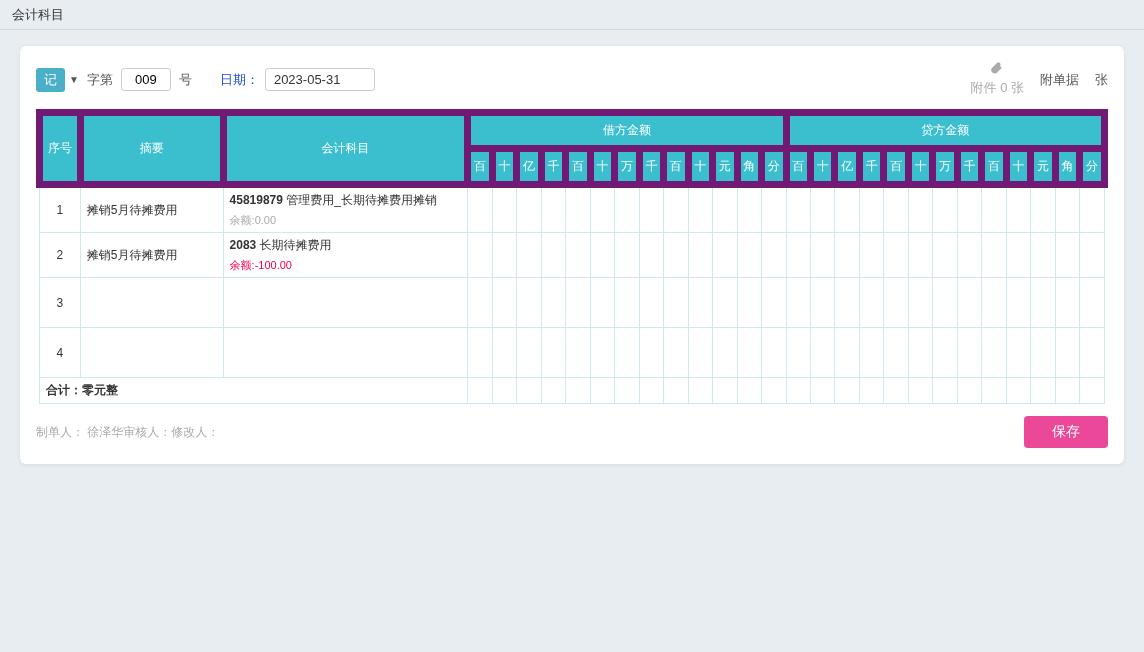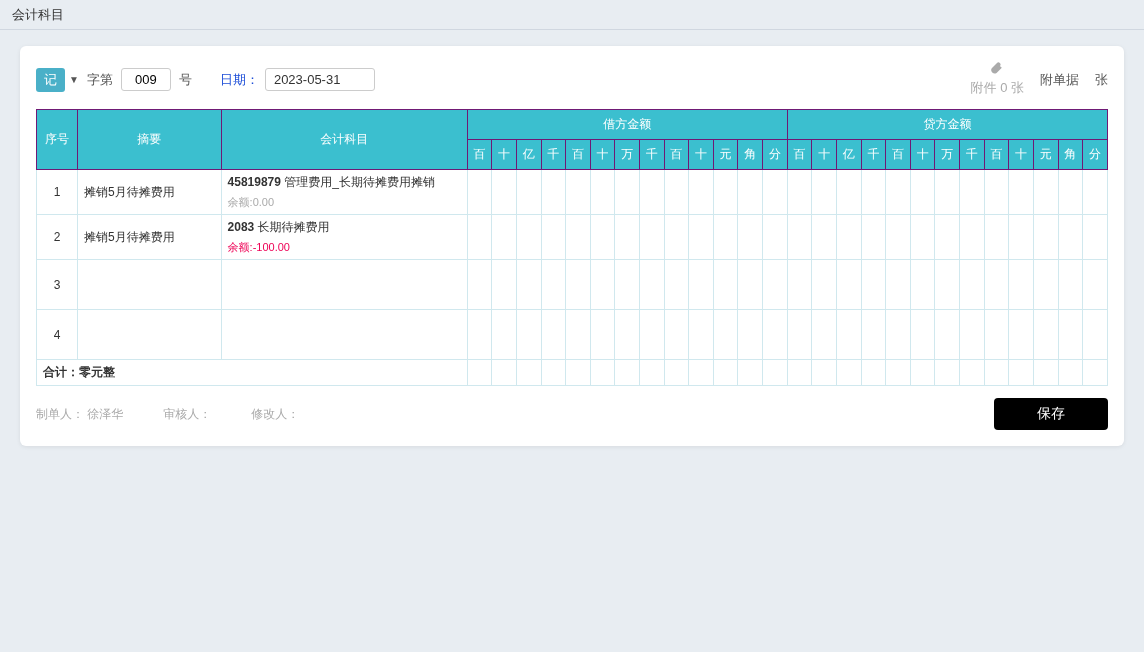--- a/index.html
+++ b/index.html
@@ -140,21 +140,21 @@
       width: 100%;
       border-collapse: collapse;
       table-layout: fixed;
     }
     .voucher-table th {
       background: #3bbfcf;
       color: #fff;
       text-align: center;
       font-size: 12px;
       font-weight: normal;
-      border: 1px solid #701a75;
+      border: 7px solid #701a75;
       padding: 6px 2px;
     }
     .voucher-table th.group-header {
       background: #3bbfcf;
     }
     .voucher-table td {
       border: 1px solid #d0e8ee;
       padding: 4px 6px;
       font-size: 12px;
       color: #333;
@@ -167,31 +167,30 @@
     
     .subject-code { font-weight: bold; }
     .balance-text { color: #aaa; font-size: 11px; margin-top: 4px; }
     .balance-negative { color: #e05; }
 
     .row-empty td { height: 50px; }
     .footer-row {
       margin-top: 12px;
       display: flex;
       align-items: center;
-      gap: 40px;
       color: #aaa;
       font-size: 12px;
     }
     .save-btn {
       margin-left: auto;
-      background: #000000;
+      background: #ec4899;
       color: #fff;
       border: none;
       border-radius: 4px;
-      padding: 7px 43px;
+      padding: 7px 28px;
       font-size: 14px;
       cursor: pointer;
     }
     .table-wrapper {
       position: relative;
       overflow: hidden;
     }
   </style>
 </head>
 <body>

